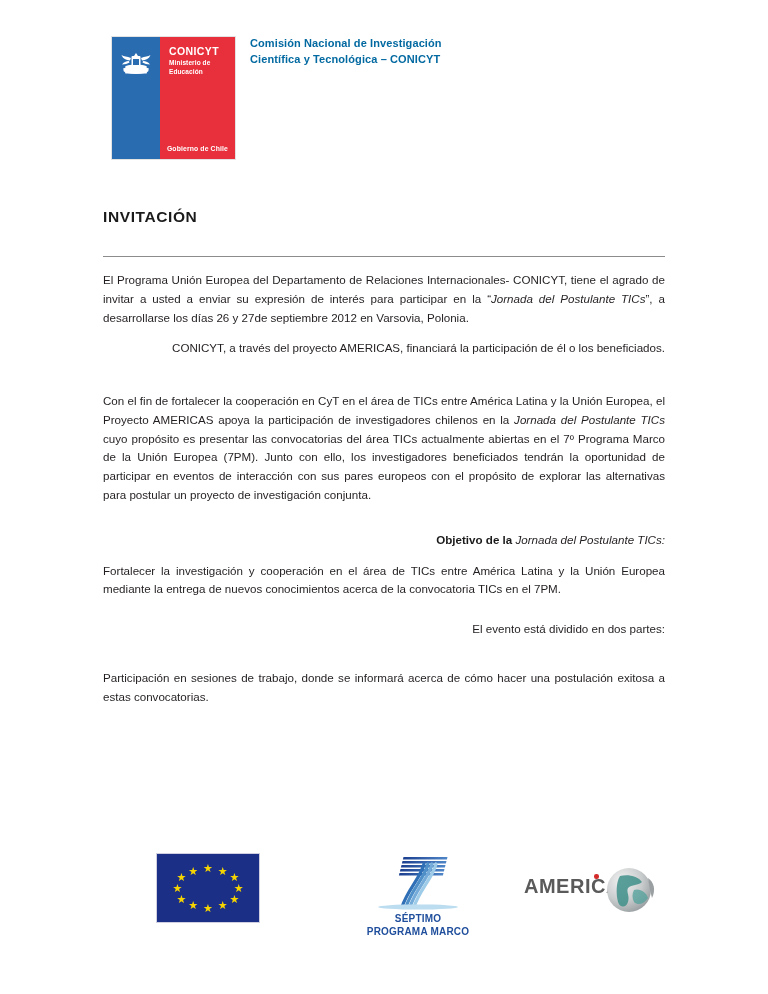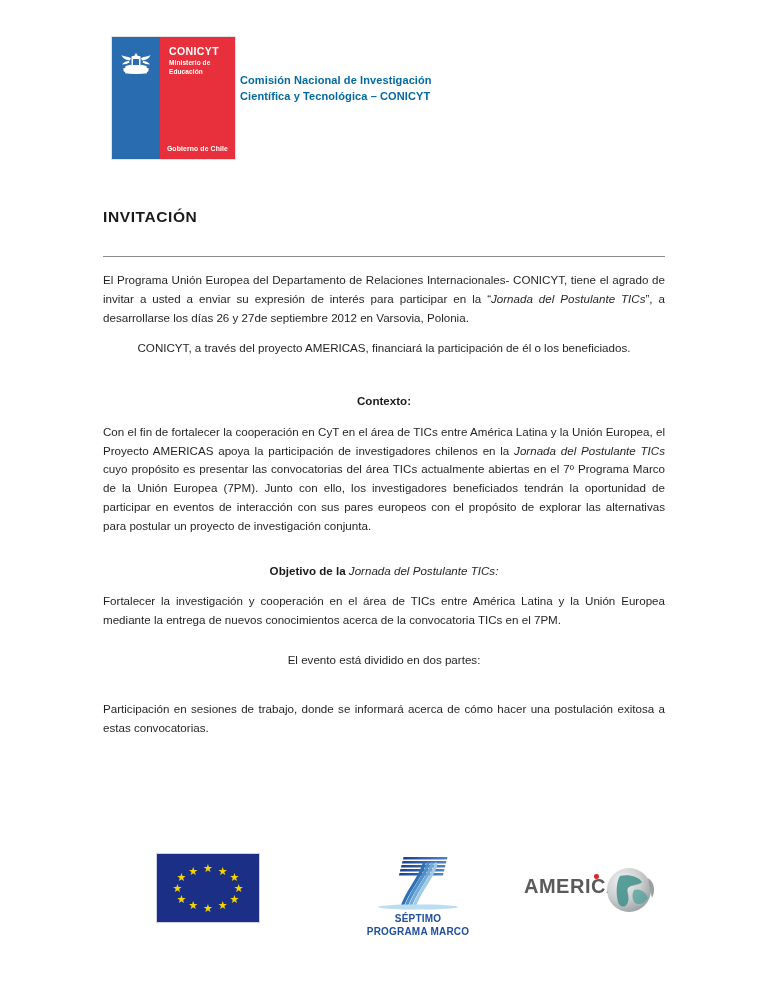--- a/index.html
+++ b/index.html
@@ -22,22 +22,22 @@
     height: 994px;
     background: #ffffff;
   }
 
   
   .header {
     position: absolute;
     left: 111px;
     top: 36px;
     display: flex;
-    align-items: center;
-    gap: 4px;
+    align-items: flex-start;
+    gap: 14px;
   }
   .flag-logo {
     position: relative;
     width: 125px;
     height: 124px;
     display: flex;
     border: 1px solid #e3e3e3;
     box-sizing: border-box;
   }
   .flag-blue {
@@ -116,21 +116,21 @@
     background: #8c8c8c;
     margin: 0 0 14px 0;
   }
   p.para {
     margin: 0 0 12px 0;
     font-size: 11.6px;
     line-height: 1.62;
     text-align: justify;
     color: #231f20;
   }
-  p.para.loose { text-align: center; }
+  p.para.loose { text-align: right; }
   .gap-sm { height: 9px; }
   .gap-md { height: 22px; }
   .gap-lg { height: 14px; }
   .lead {
     font-weight: bold;
     font-size: 11.6px;
     color: #1a1a1a;
   }
   .ital { font-style: italic; margin-top: 28px; }
   .bold-ital { font-weight: normal; font-style: italic; }
@@ -251,21 +251,20 @@
     <h1 class="doc-title">INVITACIÓN</h1>
 
     <div class="rule"></div>
 
     <p class="para"><span>El Programa Unión Europea del Departamento de Relaciones Internacionales- CONICYT, tiene el agrado de invitar a usted a enviar su expresión de interés para participar en la “</span><span class="ital">Jornada del Postulante TICs</span><span>”, a desarrollarse los días 26 y 27de septiembre 2012 en Varsovia, Polonia.</span></p>
 
     <p class="para loose">CONICYT, a través del proyecto AMERICAS, financiará la participación de él o los beneficiados.</p>
 
     <div class="gap-md"></div>
 
-    <p class="para loose"><span class="lead">Contexto:</span></p>
 
     <p class="para"><span>Con el fin de fortalecer la cooperación en CyT en el área de TICs entre América Latina y la Unión Europea, el Proyecto AMERICAS apoya la participación de investigadores chilenos en la </span><span class="ital">Jornada del Postulante TICs</span><span> cuyo propósito es presentar las convocatorias del área TICs actualmente abiertas en el 7º Programa Marco de la Unión Europea (7PM). Junto con ello, los investigadores beneficiados tendrán la oportunidad de participar en eventos de interacción con sus pares europeos con el propósito de explorar las alternativas para postular un proyecto de investigación conjunta.</span></p>
 
     <div class="gap-lg"></div>
 
     <p class="para loose"><span class="lead">Objetivo de la </span><span class="bold-ital">Jornada del Postulante TICs:</span></p>
 
     <p class="para">Fortalecer la investigación y cooperación en el área de TICs entre América Latina y la Unión Europea mediante la entrega de nuevos conocimientos acerca de la convocatoria TICs en el 7PM.</p>
 
     <div class="gap-sm"></div>

